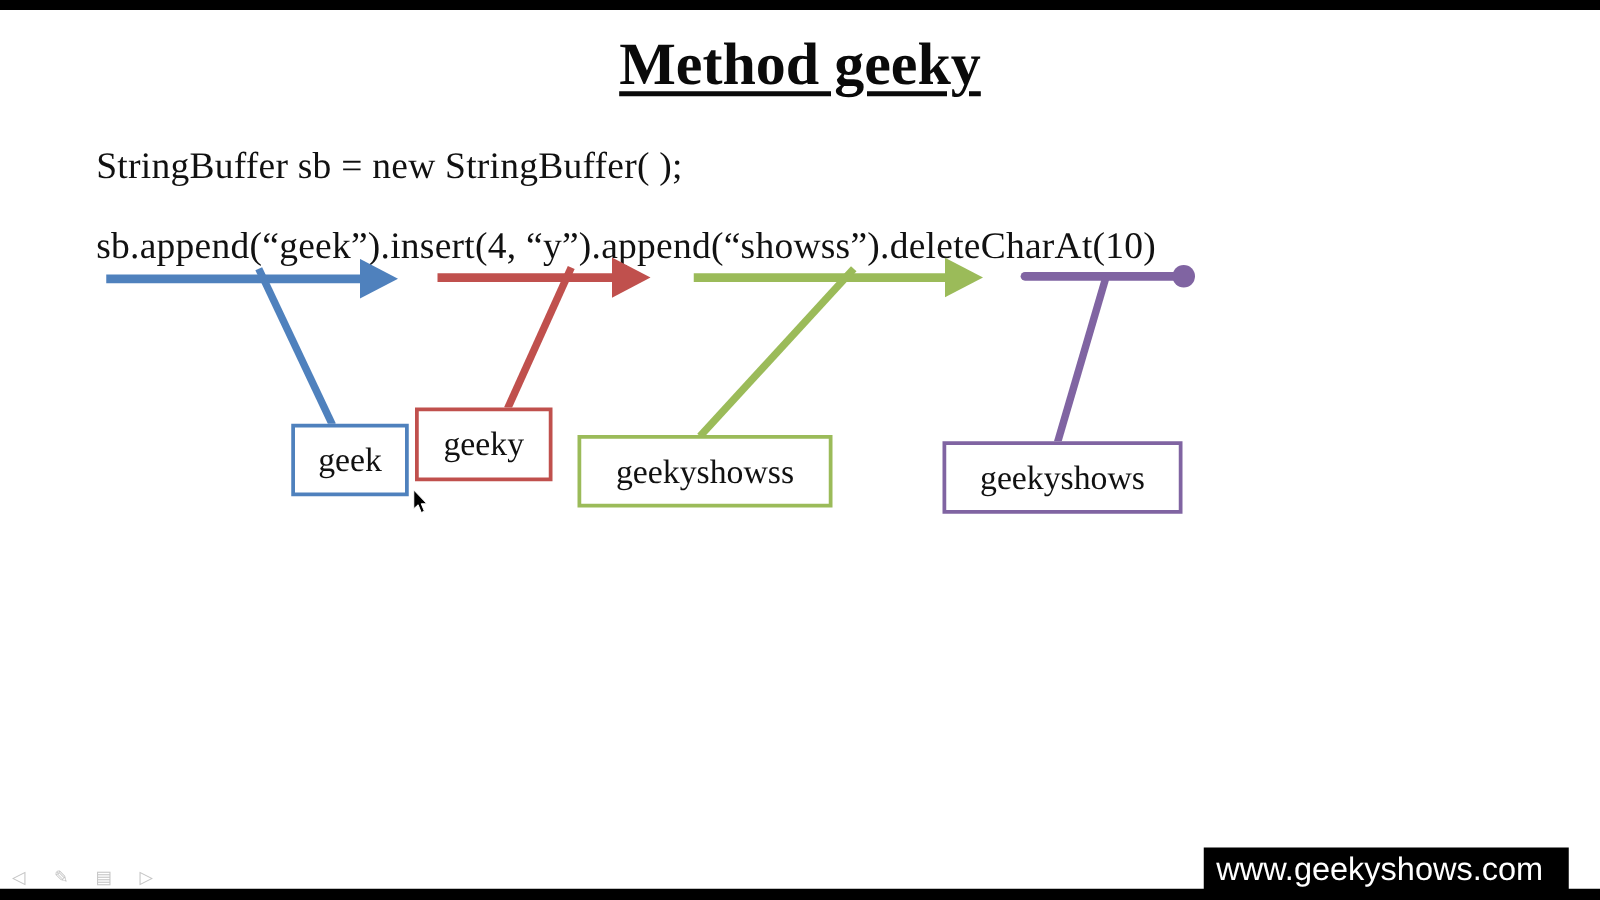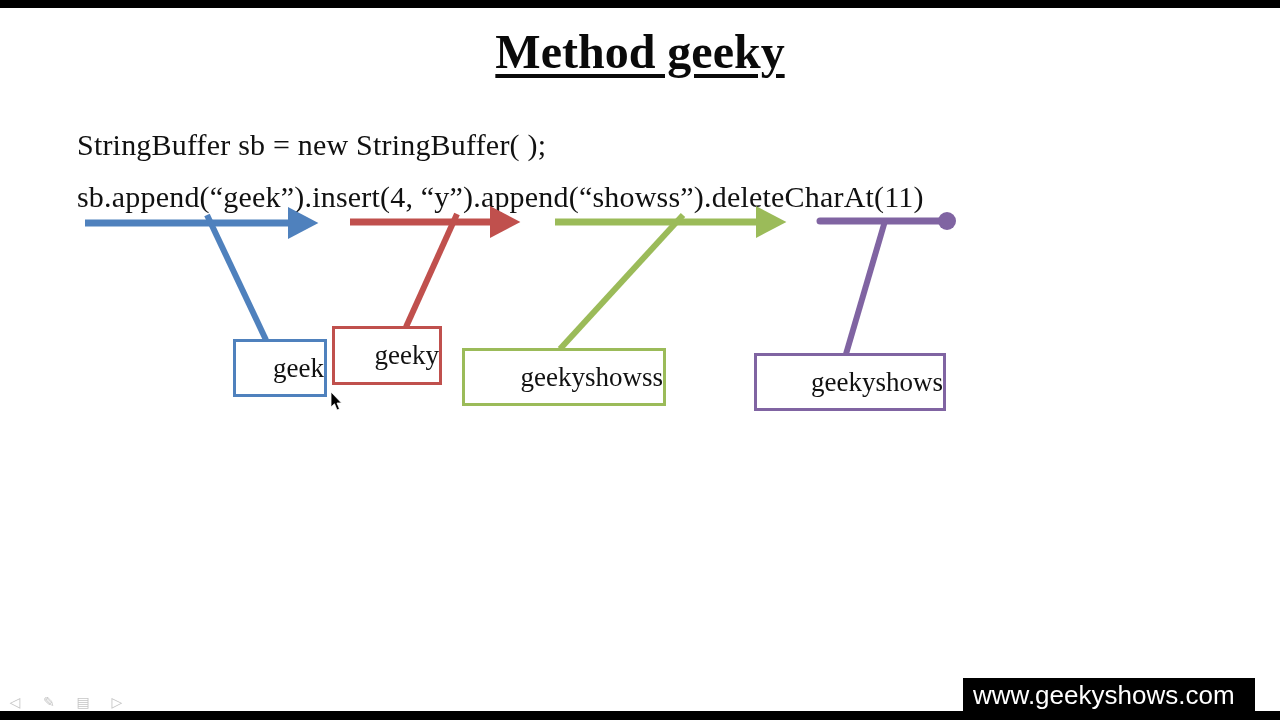--- a/index.html
+++ b/index.html
@@ -21,29 +21,29 @@
     text-decoration:underline;
     text-decoration-thickness:4px;
     text-underline-offset:6px;
     margin:0;
   }
   .code{
     position:absolute;left:77px;
     font-size:30px;color:#111;white-space:nowrap;
     letter-spacing:0.2px;
   }
-  .code.line1{top:128px;}
+  .code.line1{top:116px;}
   .code.line2{top:180px;}
 
   .diagram-svg{position:absolute;left:0;top:0;width:1280px;height:720px;pointer-events:none;}
 
   .result-box{
     position:absolute;
     background:#fff;
-    display:flex;align-items:center;justify-content:flex-end;
+    display:flex;align-items:center;justify-content:center;
     font-size:27px;color:#111;
   }
   .box-blue{border:3px solid #4f81bd;left:233px;top:339px;width:88px;height:52px;}
   .box-red{border:3px solid #c0504d;left:332px;top:326px;width:104px;height:53px;}
   .box-green{border:3px solid #9bbb59;left:462px;top:348px;width:198px;height:52px;}
   .box-purple{border:3px solid #8064a2;left:754px;top:353px;width:186px;height:52px;}
 
   .watermark{
     position:absolute;left:963px;top:678px;width:292px;height:34px;
     background:#000;color:#fff;
@@ -68,21 +68,21 @@
 <body>
 
 <div class="stage">
 
   <div class="bar top"></div>
   <div class="bar bottom"></div>
 
   <h1 class="slide-title">Method geeky</h1>
 
   <div class="code line1">StringBuffer sb = new StringBuffer( );</div>
-  <div class="code line2">sb.append(“geek”).insert(4, “y”).append(“showss”).deleteCharAt(11)</div>
+  <div class="code line2">sb.append(“geek”).insert(4, “y”).append(“showss”).deleteCharAt(10)</div>
 
   <svg class="diagram-svg" viewBox="0 0 1280 720">
     <defs>
       <marker id="ah-blue" markerWidth="4.6" markerHeight="4.6" refX="3.2" refY="2.3" orient="auto" markerUnits="strokeWidth">
         <path d="M0,0 L4.4,2.3 L0,4.6 Z" fill="#4f81bd"></path>
       </marker>
       <marker id="ah-red" markerWidth="4.6" markerHeight="4.6" refX="3.2" refY="2.3" orient="auto" markerUnits="strokeWidth">
         <path d="M0,0 L4.4,2.3 L0,4.6 Z" fill="#c0504d"></path>
       </marker>
       <marker id="ah-green" markerWidth="4.6" markerHeight="4.6" refX="3.2" refY="2.3" orient="auto" markerUnits="strokeWidth">

